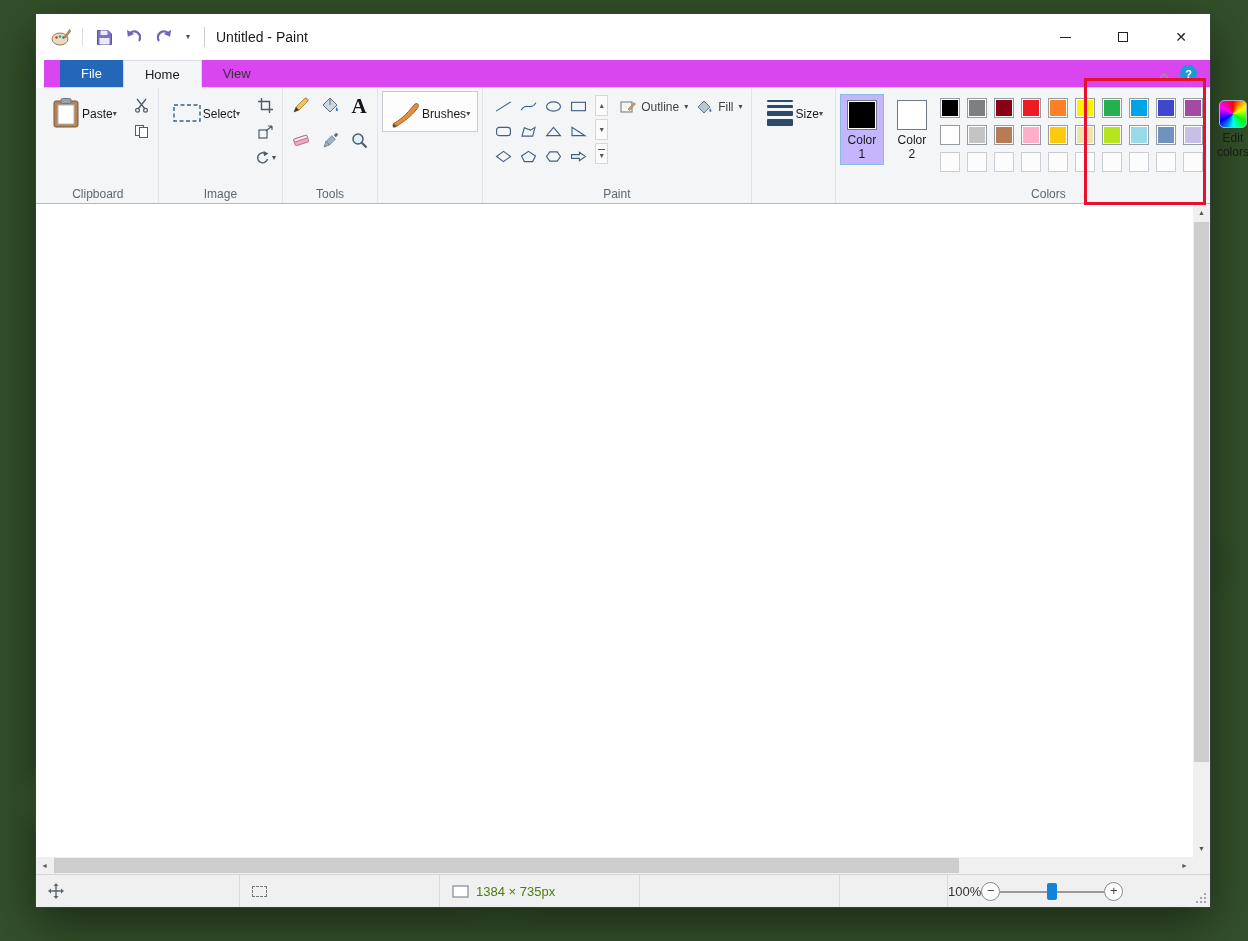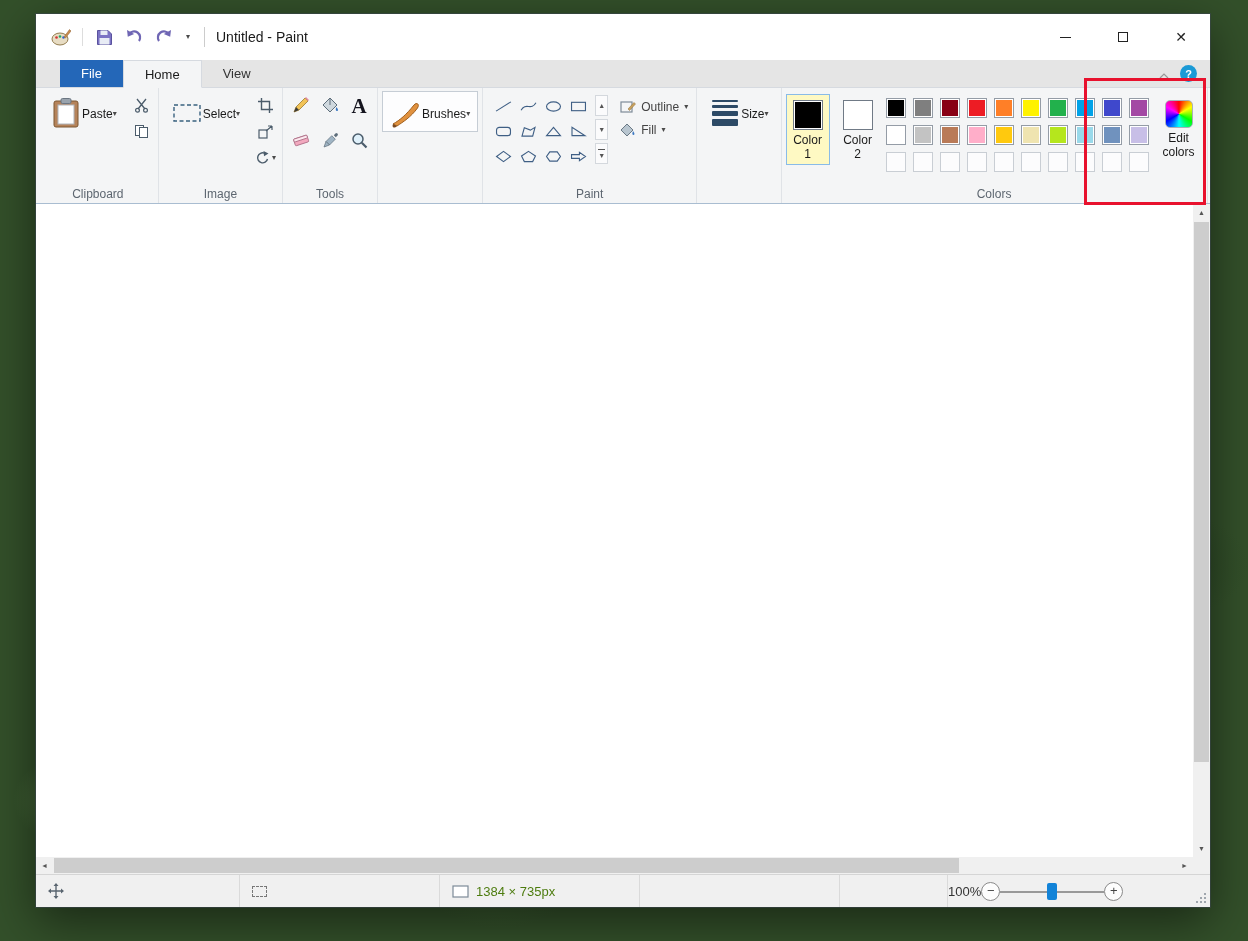--- a/index.html
+++ b/index.html
@@ -34,22 +34,22 @@
   .title-sep { width:1px; height:20px; background:#ccc; margin:0 11px 0 9px; }
   .title { font-size:14px; color:#1a1a1a; white-space:nowrap; }
   .win-controls { margin-left:auto; display:flex; height:100%; }
   .win-btn { width:58px; display:flex; align-items:center; justify-content:center; color:#222; }
   .min-glyph { width:11px; height:1px; background:#222; display:block; }
   .max-glyph { width:10px; height:10px; border:1px solid #222; display:block; }
   .close-glyph { font-size:14px; line-height:1; }
   .caret { font-size:8px; color:#4a4a4a; line-height:1; }
 
   
-  .tabrow { flex:0 0 28px; display:flex; align-items:stretch; background:#e5e5e5;
-    border-bottom:1px solid #d6dae0; padding-left:24px; }
+  .tabrow { flex:0 0 28px; display:flex; align-items:stretch; background:#d946ef;
+    border-bottom:1px solid #d6dae0; padding-left:16px;margin-left:8px; }
   .tab { display:flex; align-items:center; justify-content:center; font-size:13px; color:#333; padding:0 21px; }
   .tab-file { background:#2467b8; color:#fff; }
   .tab-home { background:#f4f5f6; border:1px solid #d6dae0; border-bottom:1px solid #f4f5f6;
     margin-bottom:-1px; color:#1a1a1a; }
   .tab-right { margin-left:auto; display:flex; align-items:center; gap:11px; padding-right:13px; }
   .help-btn { width:17px; height:17px; border-radius:50%; background:#1b9ad6; color:#fff;
     font-size:11px; font-weight:bold; display:flex; align-items:center; justify-content:center; }
 
   
   .ribbon { flex:0 0 116px; background:#f4f5f6; border-bottom:1px solid #a9bdd1;
@@ -77,34 +77,34 @@
 
   .shapes-grid { display:grid; grid-template-columns:repeat(4,24px); grid-auto-rows:24px;
     gap:1px; padding:3px 2px 0 4px; }
   .shape-cell { display:flex; align-items:center; justify-content:center; }
   .shape-svg { width:19px; height:13px; }
   .shape-svg * { fill:none; stroke:#3f5f85; stroke-width:1.2; }
   .shapes-scroll { display:flex; flex-direction:column; gap:3px; padding:4px 0 0 3px; }
   .sgl-btn { width:13px; height:21px; display:flex; flex-direction:column; align-items:center;
     justify-content:center; font-size:7px; color:#555; border:1px solid #d4d8dd; background:#fbfbfc; }
   .sgl-btn.more::before { content:""; width:7px; height:1px; background:#555; margin-bottom:2px; }
-  .shape-opts { display:flex; flex-direction:column; gap:8px; padding:8px 4px 0 11px; }
+  .shape-opts { display:flex; flex-direction:row; gap:8px; padding:8px 4px 0 11px; }
   .opt-row { display:flex; align-items:center; gap:5px; font-size:12px; color:#444; }
   .opt-icon { width:17px; height:15px; display:flex; align-items:center; justify-content:center; }
 
   .size-bars { width:32px; height:32px; display:flex; flex-direction:column; gap:3px;
     align-items:center; justify-content:center; }
   .size-bars i { display:block; width:26px; background:#2d4a66; border-radius:1px; }
   .size-bars i:nth-child(1){height:2px;} .size-bars i:nth-child(2){height:3px;}
   .size-bars i:nth-child(3){height:5px;} .size-bars i:nth-child(4){height:7px;}
 
   .colors-content { align-items:flex-start; gap:6px; padding-top:3px; }
   .color-btn { display:flex; flex-direction:column; align-items:center; width:44px;
     padding:5px 2px 2px; border:1px solid transparent; }
-  .color-btn.selected { background:#fef9c3; border-color:#89bbe8; }
+  .color-btn.selected { background:#c4b5fd; border-color:#89bbe8; }
   .color-swatch-lg { width:30px; height:30px; border:1px solid #707a86; box-shadow:inset 0 0 0 1px #fff; }
   .color-label { font-size:12px; color:#1a1a1a; text-align:center; line-height:1.2; margin-top:3px; }
   .palette { display:grid; grid-template-columns:repeat(10,20px); grid-auto-rows:20px;
     gap:7px; padding-top:4px; }
   .swatch { width:20px; height:20px; border:1px solid #949ca6; box-shadow:inset 0 0 0 1px #fff; }
   .swatch.empty { border-color:#c9ced4; background:#fcfcfd; box-shadow:none; }
   .color-btn.editc { width:48px; }
   .rainbow { width:28px; height:28px; border-radius:5px; border:1px solid #a9b0b8;
     background:conic-gradient(#f00,#ff0,#0f0,#0ff,#00f,#f0f,#f00); }
 

